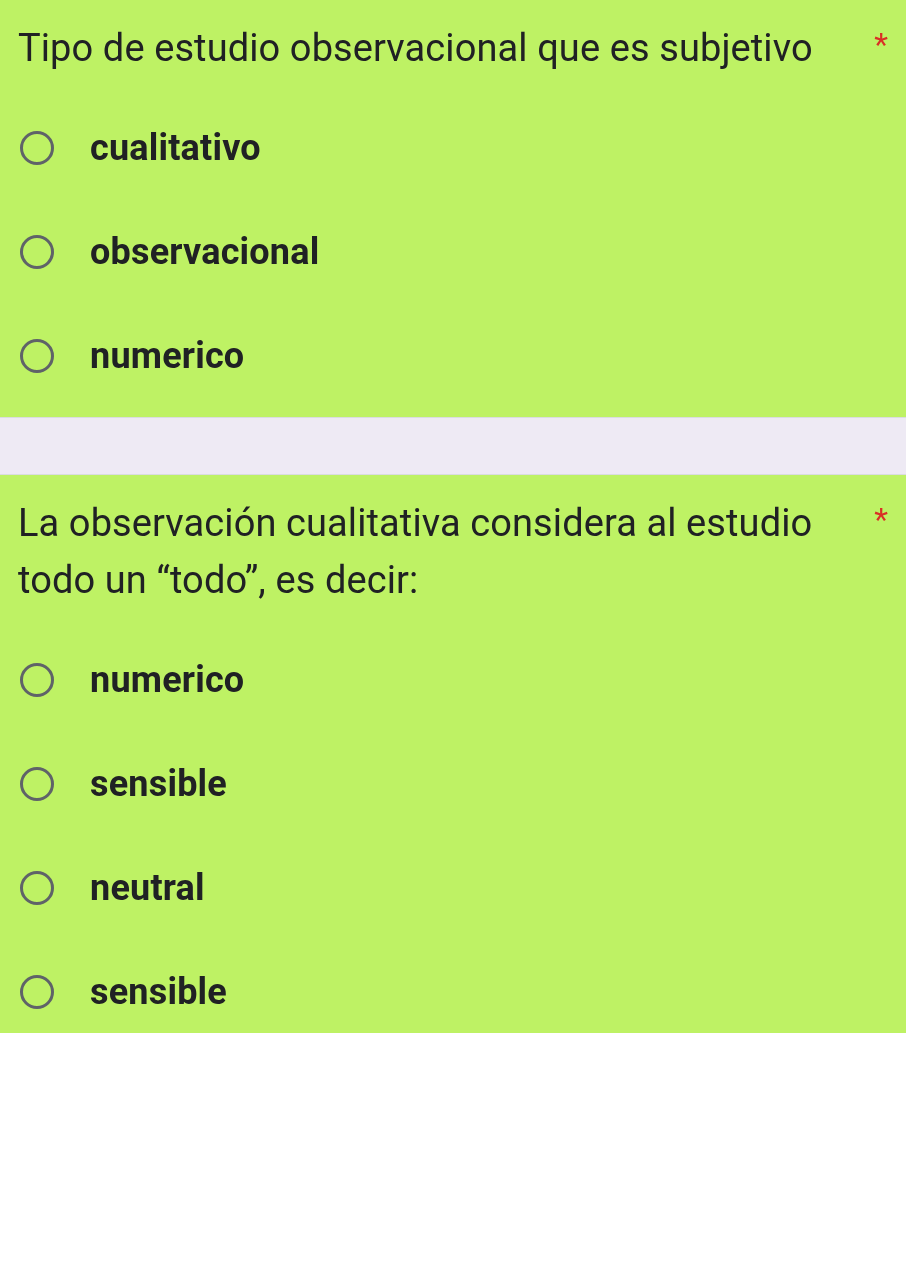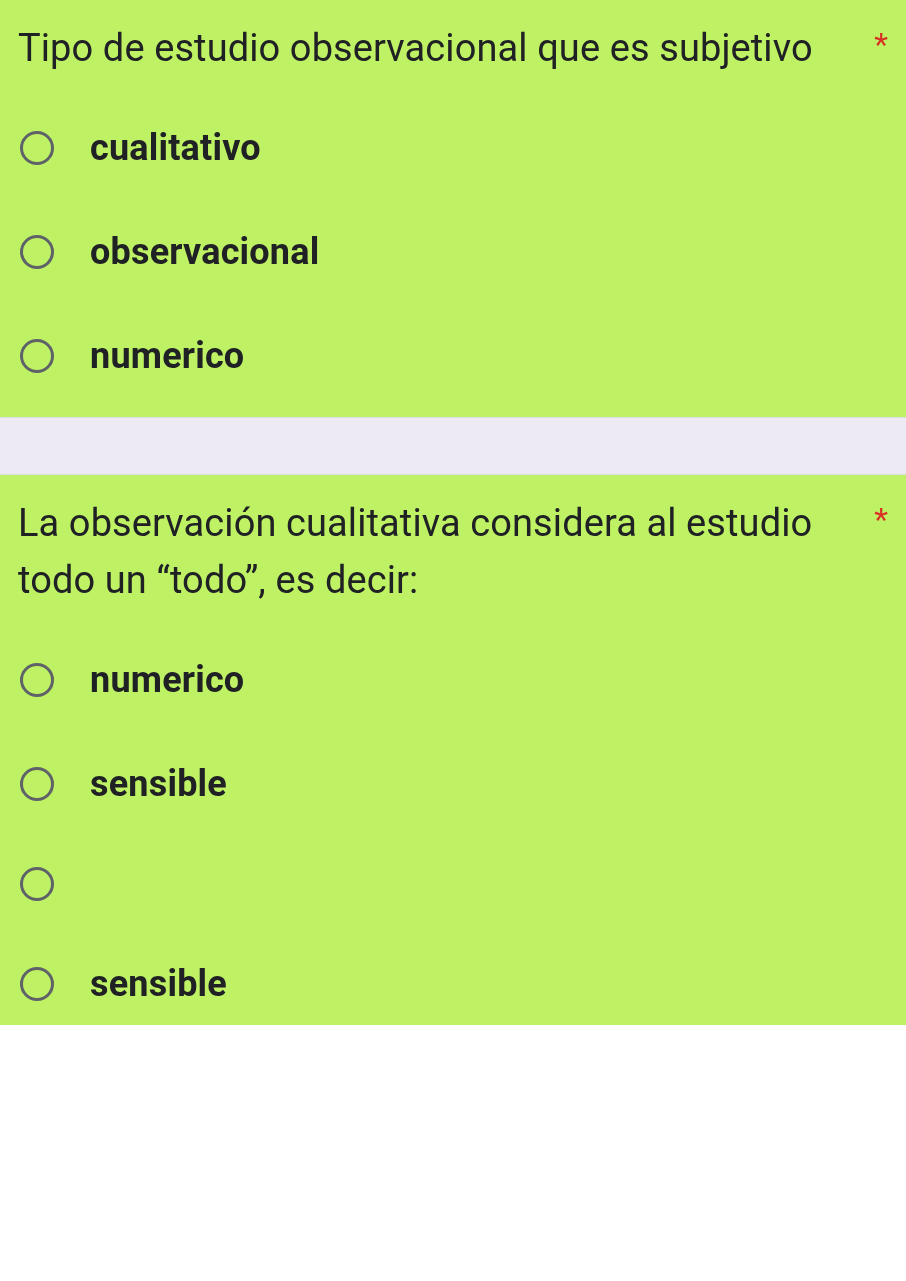--- a/index.html
+++ b/index.html
@@ -105,19 +105,20 @@
     <div class="option-row">
       <div class="radio-circle"></div>
       <div class="option-label">numerico</div>
     </div>
     <div class="option-row">
       <div class="radio-circle"></div>
       <div class="option-label">sensible</div>
     </div>
     <div class="option-row">
       <div class="radio-circle"></div>
+      <div class="option-label">neutral</div>
     </div>
     <div class="option-row">
       <div class="radio-circle"></div>
       <div class="option-label">sensible</div>
     </div>
   </div>
 </div>
 
 </body></html>

